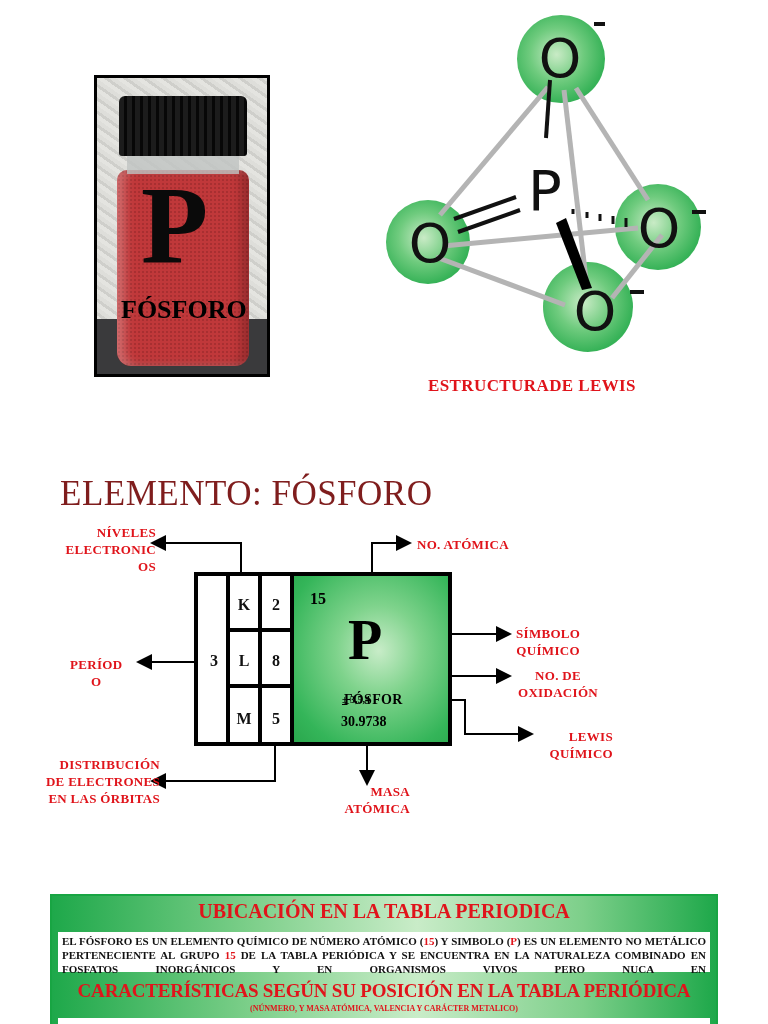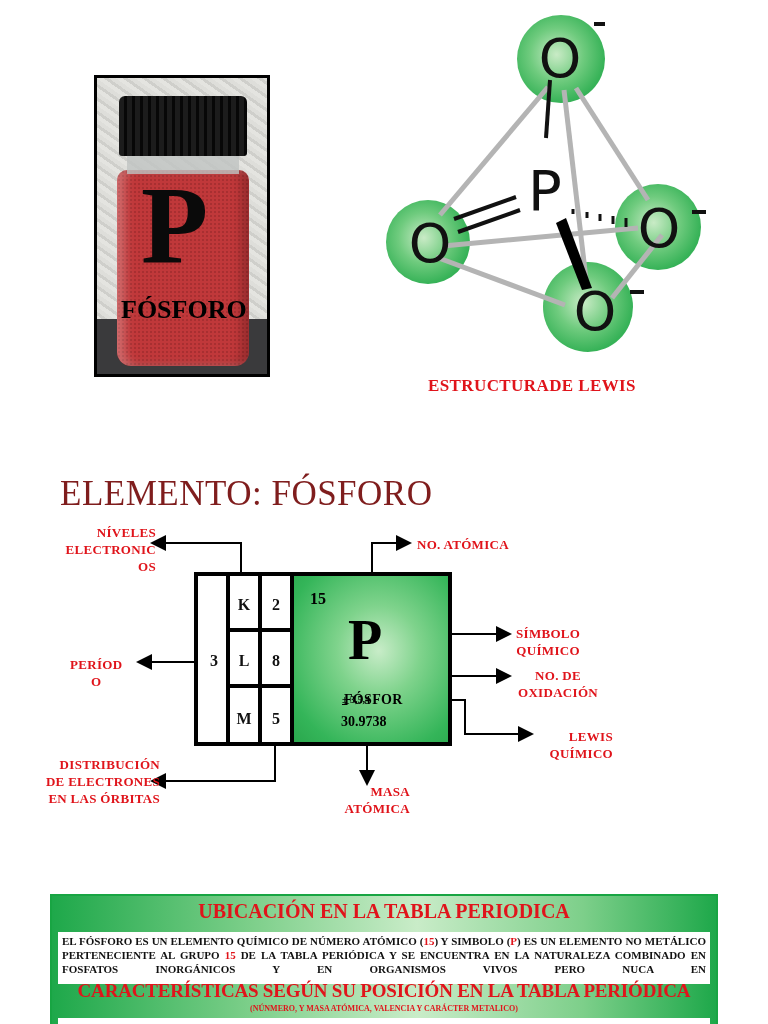--- a/index.html
+++ b/index.html
@@ -42,21 +42,21 @@
   #symbol { position:absolute; left:150px; top:36px; font-size:56px; font-weight:bold; line-height:56px; }
   #oxid { position:absolute; left:144px; top:90px; font-size:10px; font-weight:bold;margin-top:28px; }
   #oxid .pm { text-decoration:underline; }
   #ename { position:absolute; left:146px; top:116px; font-size:14px; font-weight:bold; letter-spacing:.3px; }
   #mass { position:absolute; left:143px; top:138px; font-size:14px; font-weight:bold; }
 
   
   #panel { left:50px; top:894px; width:668px; height:140px; box-sizing:border-box; border:2px solid #18a543;
      background: linear-gradient(90deg, #1ea84a 0%, #7dcf8a 30%, #c9ecc8 55%, #7dcf8a 80%, #1ea84a 100%); }
   #panel-title { position:absolute; left:0; right:0; top:4px; text-align:center; font-size:20px; font-weight:bold; color:#e0141b; }
-  #panel-text { position:absolute; left:6px; right:6px; top:36px; height:52px; background:#fff; padding:2px 4px;
+  #panel-text { position:absolute; left:6px; right:6px; top:36px; height:40px; background:#fff; padding:2px 4px;
      font-size:11px; font-weight:bold; line-height:14px; color:#111; text-align:justify; text-align-last:justify; box-sizing:border-box; }
   #panel-text .hl { color:#e0141b; }
   #panel-sub { position:absolute; left:0; right:0; top:84px; text-align:center; font-size:19px; font-weight:bold; color:#e0141b; letter-spacing:-.2px; }
   #panel-note { position:absolute; left:0; right:0; top:108px; text-align:center; font-size:8px; font-weight:bold; color:#e0141b; }
   #panel-box { position:absolute; left:6px; right:6px; top:122px; height:20px; background:#fff; }
 </style>
 </head>
 <body>
 
 <div id="photo" class="abs">

